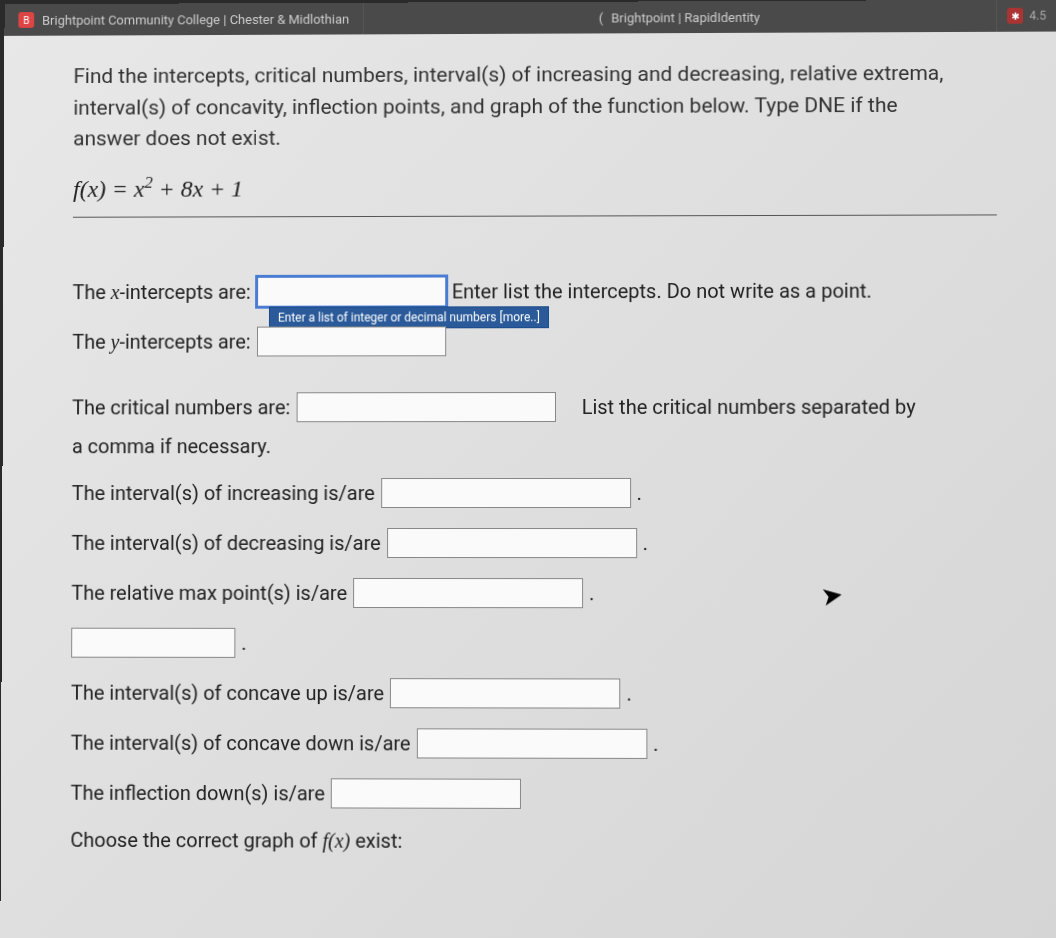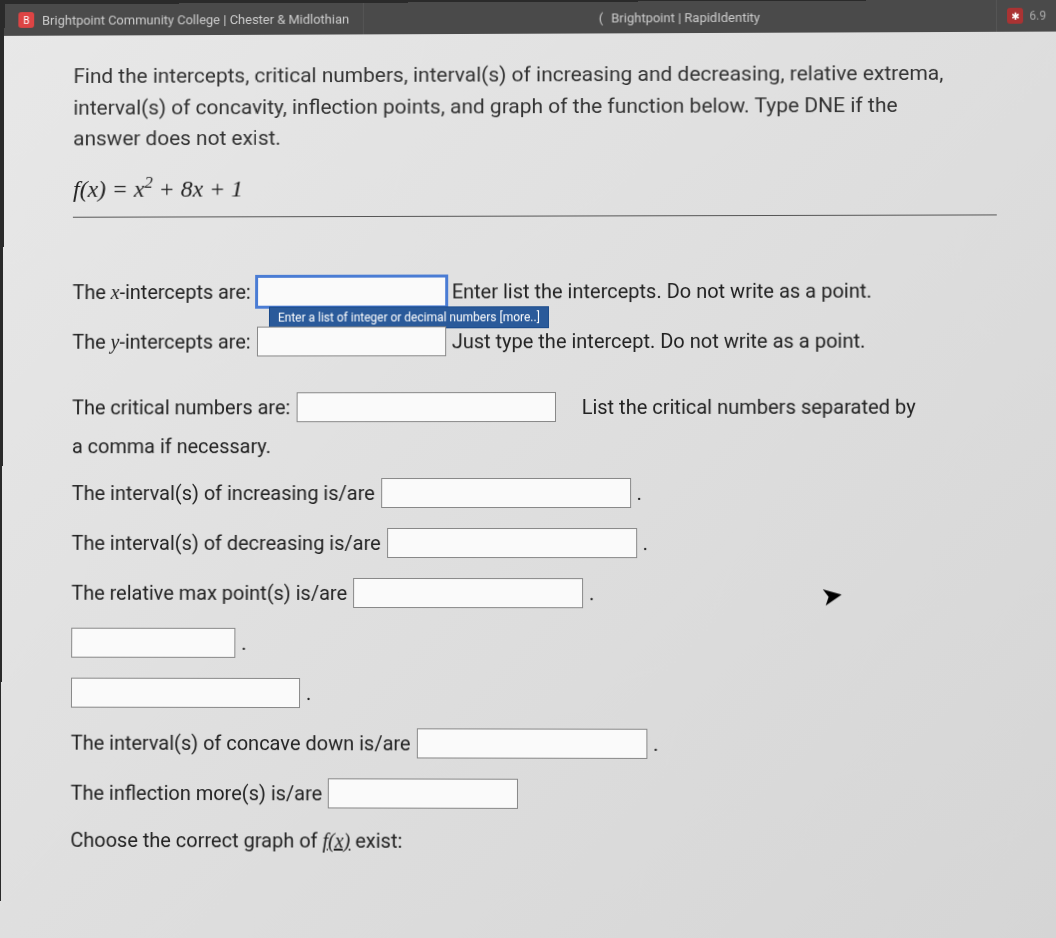--- a/index.html
+++ b/index.html
@@ -113,38 +113,38 @@
   }
   .section-gap { margin-top: 36px; }
   .cursor-arrow {
     position: absolute;
     top: 580px; left: 820px;
     font-size: 26px;
     color: #000;
     transform: rotate(-10deg);
   }
   .math-x { font-style: italic; font-family: "Cambria Math", serif; }
-  .fx { font-style: italic; font-family: "Cambria Math", serif; text-decoration: underline; }
+  .fx { font-style: italic; font-family: "Cambria Math", serif; }
 </style>
 </head>
 <body>
 
 <div class="screen">
   <div class="tab-bar">
     <div class="tab">
       <span class="tab-icon">B</span>
       <span>Brightpoint Community College | Chester &amp; Midlothian</span>
     </div>
     <div class="tab" style="flex:1;justify-content:center;">
       <span>(</span>
       <span>Brightpoint | RapidIdentity</span>
     </div>
     <div class="tab-small">
       <span class="tab-icon" style="background:#a33;">✱</span>
-      <span>6.9 </span>
+      <span>4.5 </span>
     </div>
   </div>
 
   <div class="content">
 
     <p class="prompt">Find the intercepts, critical numbers, interval(s) of increasing and decreasing, relative extrema, interval(s) of concavity, inflection points, and graph of the function below. Type DNE if the answer does not exist.</p>
 
     <div class="formula">
       <span>f(x) = </span><span>x</span><sup>2</sup><span> + 8x + 1</span>
     </div>
@@ -158,21 +158,20 @@
       <input class="input w190 focused" style="">
       <span class="hint">Enter list the intercepts. Do not write as a point.</span>
       <div class="tooltip">Enter a list of integer or decimal numbers [more..]</div>
     </div>
 
     <div class="row">
       <span class="label">
         <span>The </span><span class="math-x">y</span><span>-intercepts are:</span>
       </span>
       <input class="input w190" style="">
-      <span class="hint">Just type the intercept. Do not write as a point.</span>
     </div>
 
     <div class="row section-gap">
       <span class="label">The critical numbers are:</span>
       <input class="input" style="width: 260px;">
       <span class="hint" style="margin-left:20px">List the critical numbers separated by</span>
     </div>
     <div class="row" style="margin-top:-8px">
       <span>a comma if necessary.</span>
     </div>
@@ -194,32 +193,33 @@
       <input class="input" style="width: 230px;">
       <span>.</span>
     </div>
 
     <div class="row">
       <input class="input w165" style="">
       <span>.</span>
     </div>
 
     <div class="row">
+      <span class="label">The interval(s) of concave up is/are</span>
       <input class="input" style="width: 230px;">
       <span>.</span>
     </div>
 
     <div class="row">
       <span class="label">The interval(s) of concave down is/are</span>
       <input class="input" style="width: 230px;">
       <span>.</span>
     </div>
 
     <div class="row">
-      <span class="label">The inflection more(s) is/are</span>
+      <span class="label">The inflection down(s) is/are</span>
       <input class="input" style="width: 190px;">
     </div>
 
     <div class="row">
       <span class="label">
         <span>Choose the correct graph of </span><span class="fx">f(x)</span><span> exist:</span>
       </span>
     </div>
 
   </div>

